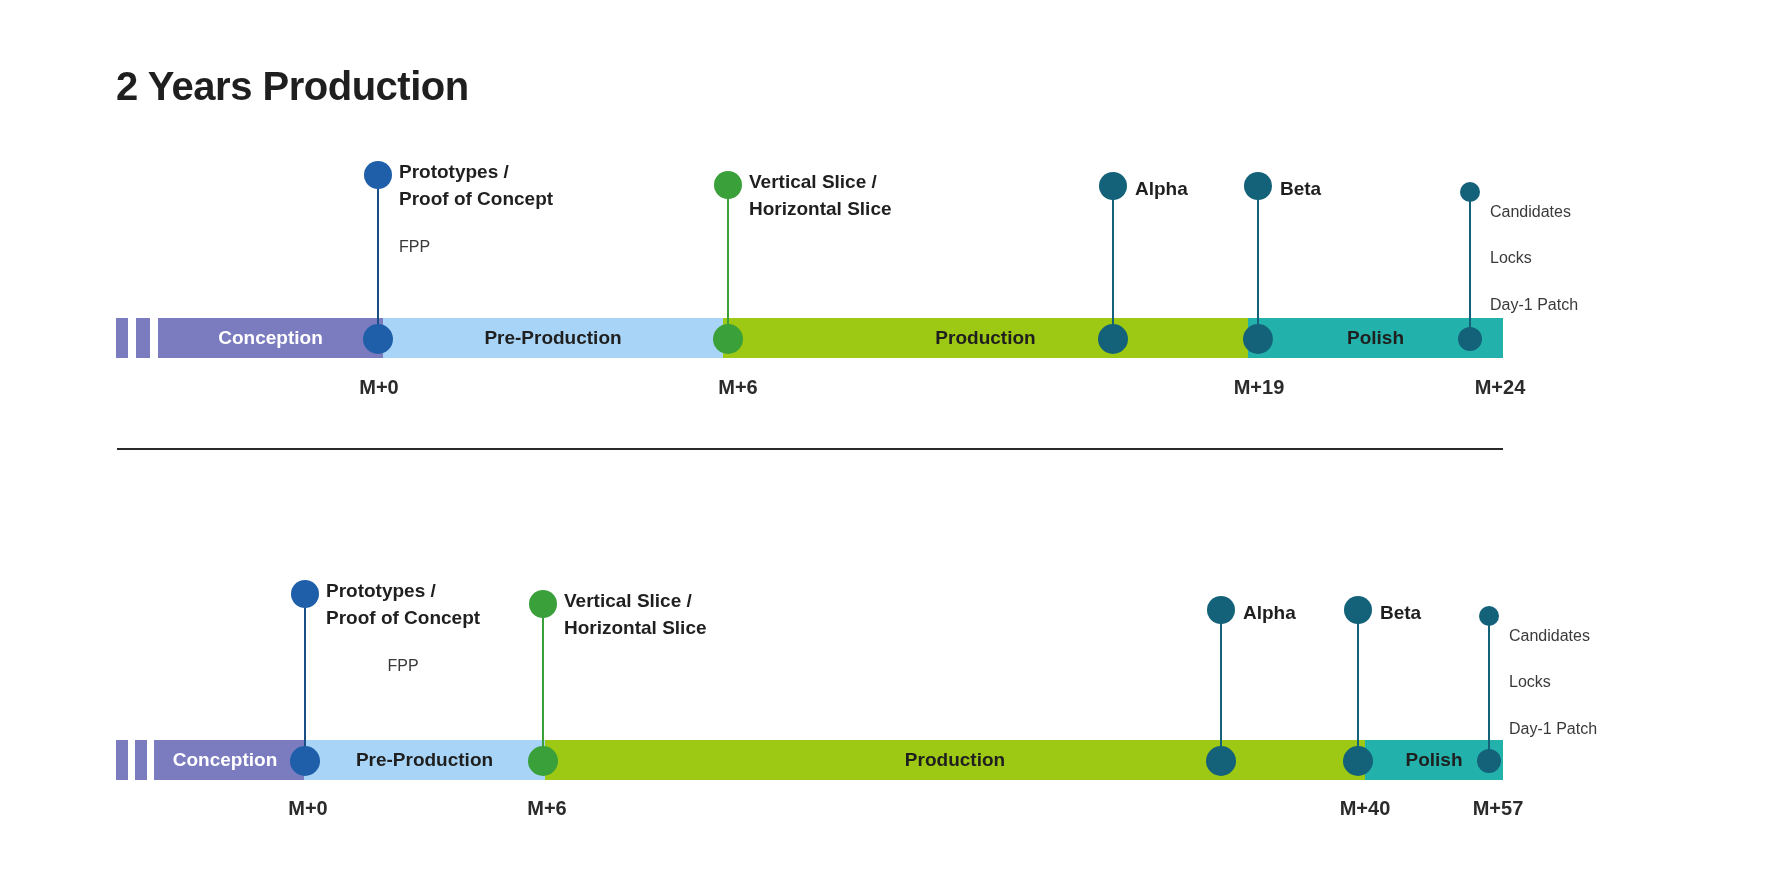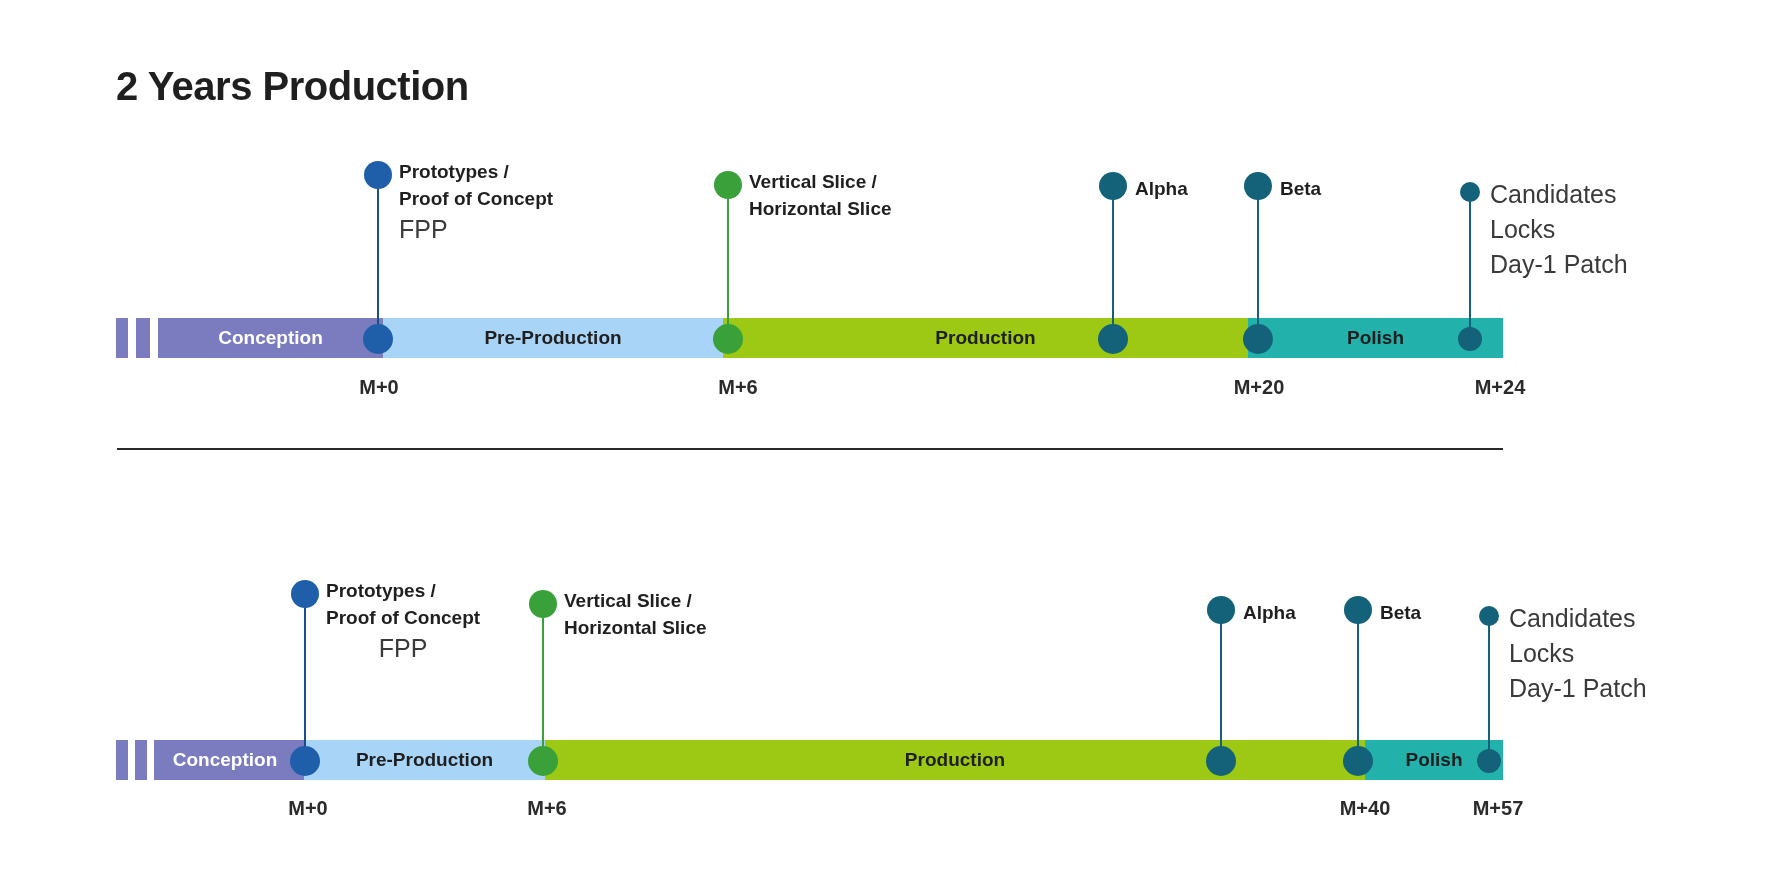--- a/index.html
+++ b/index.html
@@ -93,23 +93,24 @@
     line-height: 1.40;
   }
   .ms-label .b {
     font-weight: bold;
     font-size: 19px;
     color: #1f1f1f;
     display: block;
   }
   .ms-label .r {
     font-weight: normal;
-    font-size: 25px;
+    font-size: 16px;
     color: #3a3a3a;
     display: block;
+    margin-top: 24px;
   }
   .ms-label.center-sub .r { text-align: center; }
 
   
   .month {
     position: absolute;
     font-size: 20px;
     font-weight: bold;
     color: #2b2b2b;
     transform: translateX(-50%);
@@ -190,21 +191,21 @@
     <div class="dot" style="left:0; top:339px; width:24px; height:24px; background:#136279;"></div>
     <div class="ms-label" style="left:20px; top:177px;">
       <span class="r">Candidates</span>
       <span class="r">Locks</span>
       <span class="r">Day-1 Patch</span>
     </div>
   </div>
 
   <div class="month" style="left:379px;  top:376px;">M+0</div>
   <div class="month" style="left:738px;  top:376px;">M+6</div>
-  <div class="month" style="left:1259px; top:376px;">M+20</div>
+  <div class="month" style="left:1259px; top:376px;">M+19</div>
   <div class="month" style="left:1500px; top:376px;">M+24</div>
 
   <div class="divider" style="left:117px; top:448px; width:1386px;"></div>
 
 
   <div class="lead" style="left:116px; top:740px; height:40px;">
     <div class="lead-tick" style="width:12px; background:#7b7cc0;"></div>
     <div class="lead-tick" style="width:7px; background:#ffffff;"></div>
     <div class="lead-tick" style="width:12px; background:#7b7cc0;"></div>
     <div class="lead-tick" style="width:7px; background:#ffffff;"></div>

